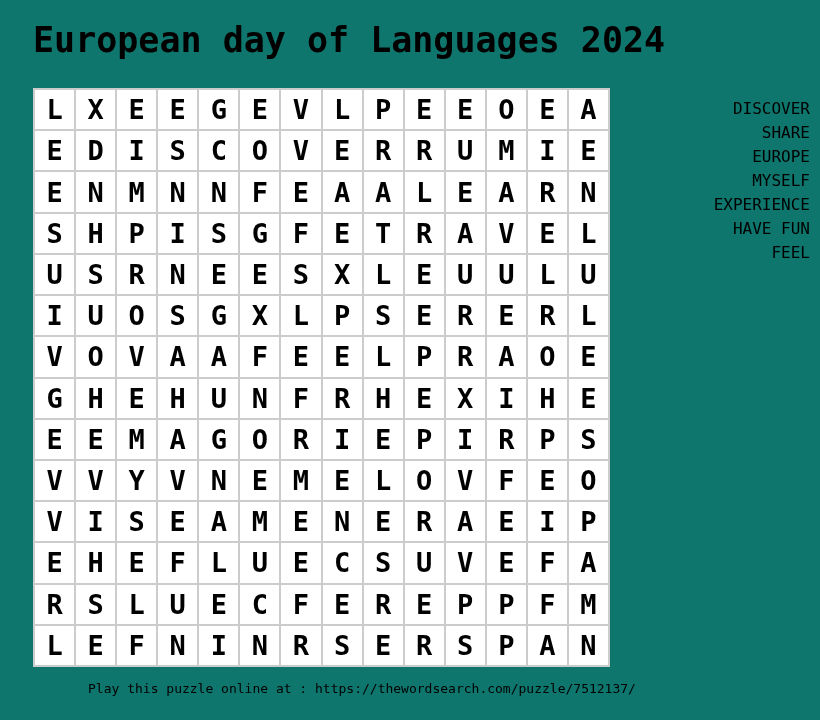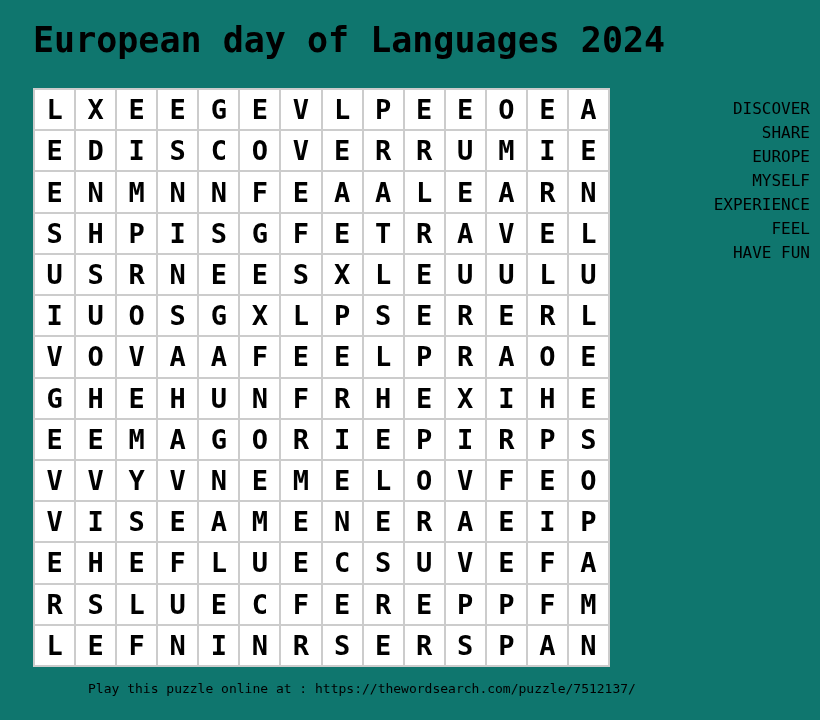--- a/index.html
+++ b/index.html
@@ -274,21 +274,21 @@
       <div class="cell">A</div>
       <div class="cell">N</div>
     </div>
 
   <div class="words" id="word-list">
       <div class="word">DISCOVER</div>
       <div class="word">SHARE</div>
       <div class="word">EUROPE</div>
       <div class="word">MYSELF</div>
       <div class="word">EXPERIENCE</div>
+      <div class="word">HAVE FUN</div>
       <div class="word">FEEL</div>
-      <div class="word">HAVE FUN</div>
     </div>
 
   <div class="footer">
     <span>Play this puzzle online at : </span><span class="link">https://thewordsearch.com/puzzle/7512137/</span>
   </div>
 
 </div>
 
 </body></html>

